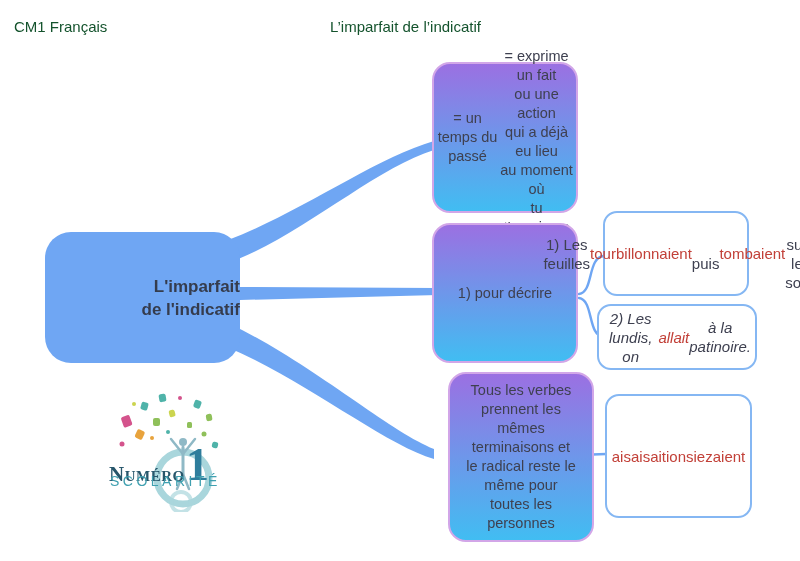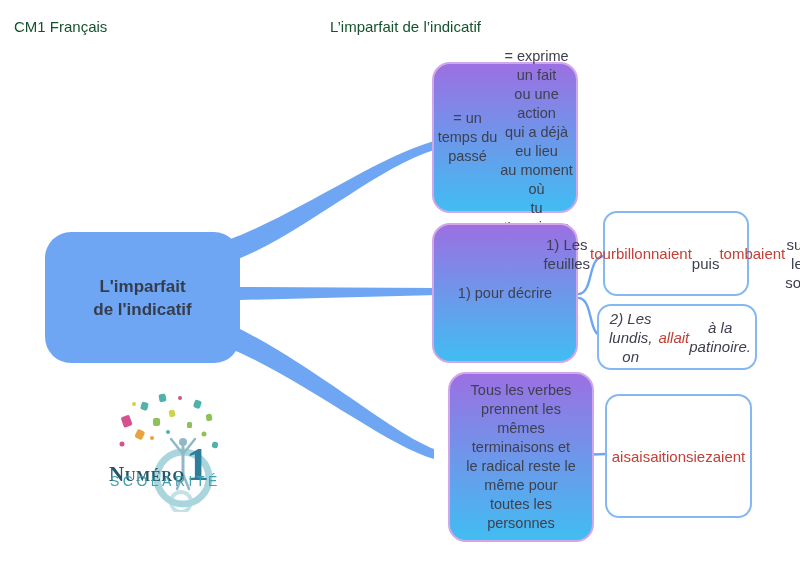--- a/index.html
+++ b/index.html
@@ -15,21 +15,21 @@
   #hdr-course{left:14px;}
   #hdr-title{left:330px;}
 
   #connector-layer{position:absolute;left:0;top:0;z-index:1;}
   .conn-fill{fill:var(--connector,#6FA6F3);}
   .conn-line{stroke:var(--connector,#6FA6F3);stroke-width:2.4;fill:none;stroke-linecap:round;}
 
   .node{
     position:absolute;left:45px;top:232px;width:195px;height:131px;
     background:var(--node-fill,#6FA6F3);border-radius:26px;z-index:2;
-    display:flex;flex-direction:column;align-items:center;justify-content:center;
+    display:flex;flex-direction:column;align-items:flex-end;justify-content:center;
     color:var(--node-text,#353C4D);font-weight:bold;font-size:17px;line-height:23px;
     text-align:center;
   }
 
   .branch-box{
     position:absolute;left:432px;width:146px;box-sizing:border-box;z-index:2;
     background:linear-gradient(to bottom,var(--branch-gradient-top,#9B70E2),var(--branch-gradient-bottom,#41BDF2));
     border:2px solid var(--branch-border,#D2A6E8);border-radius:18px;
     color:var(--text-dark,#3E4050);font-size:14.5px;line-height:19px;text-align:center;
     display:flex;flex-direction:row;align-items:center;justify-content:center;

